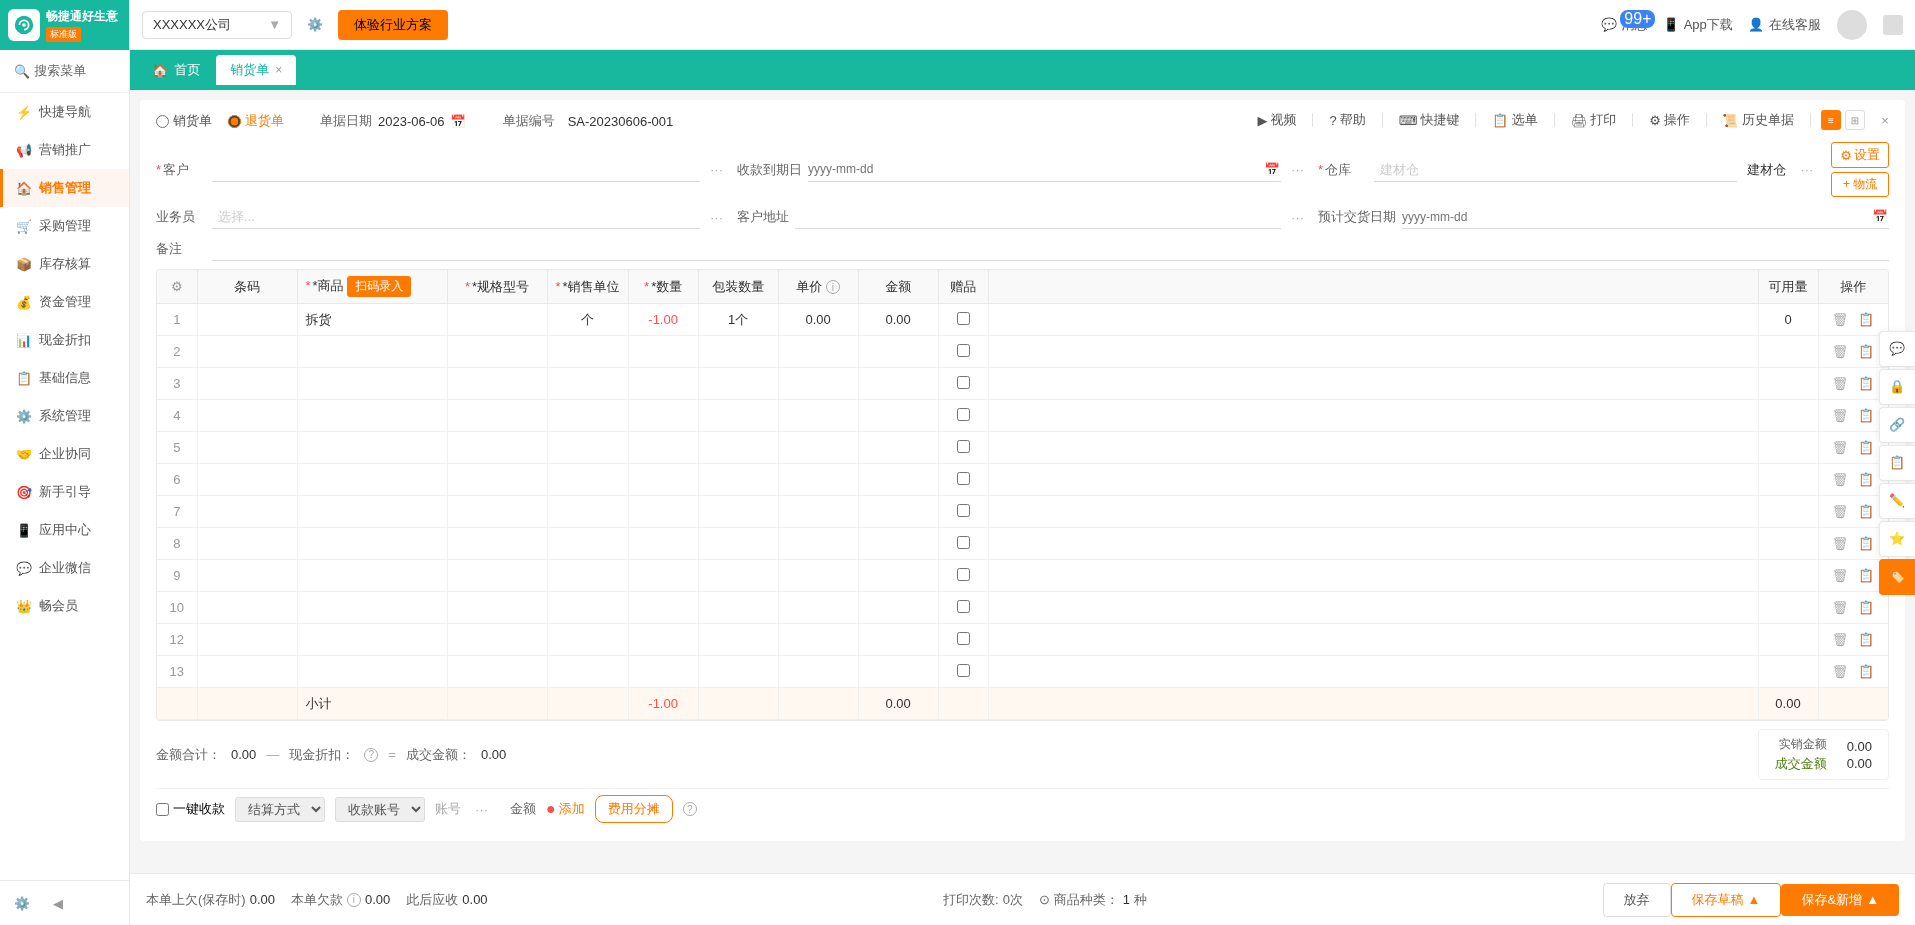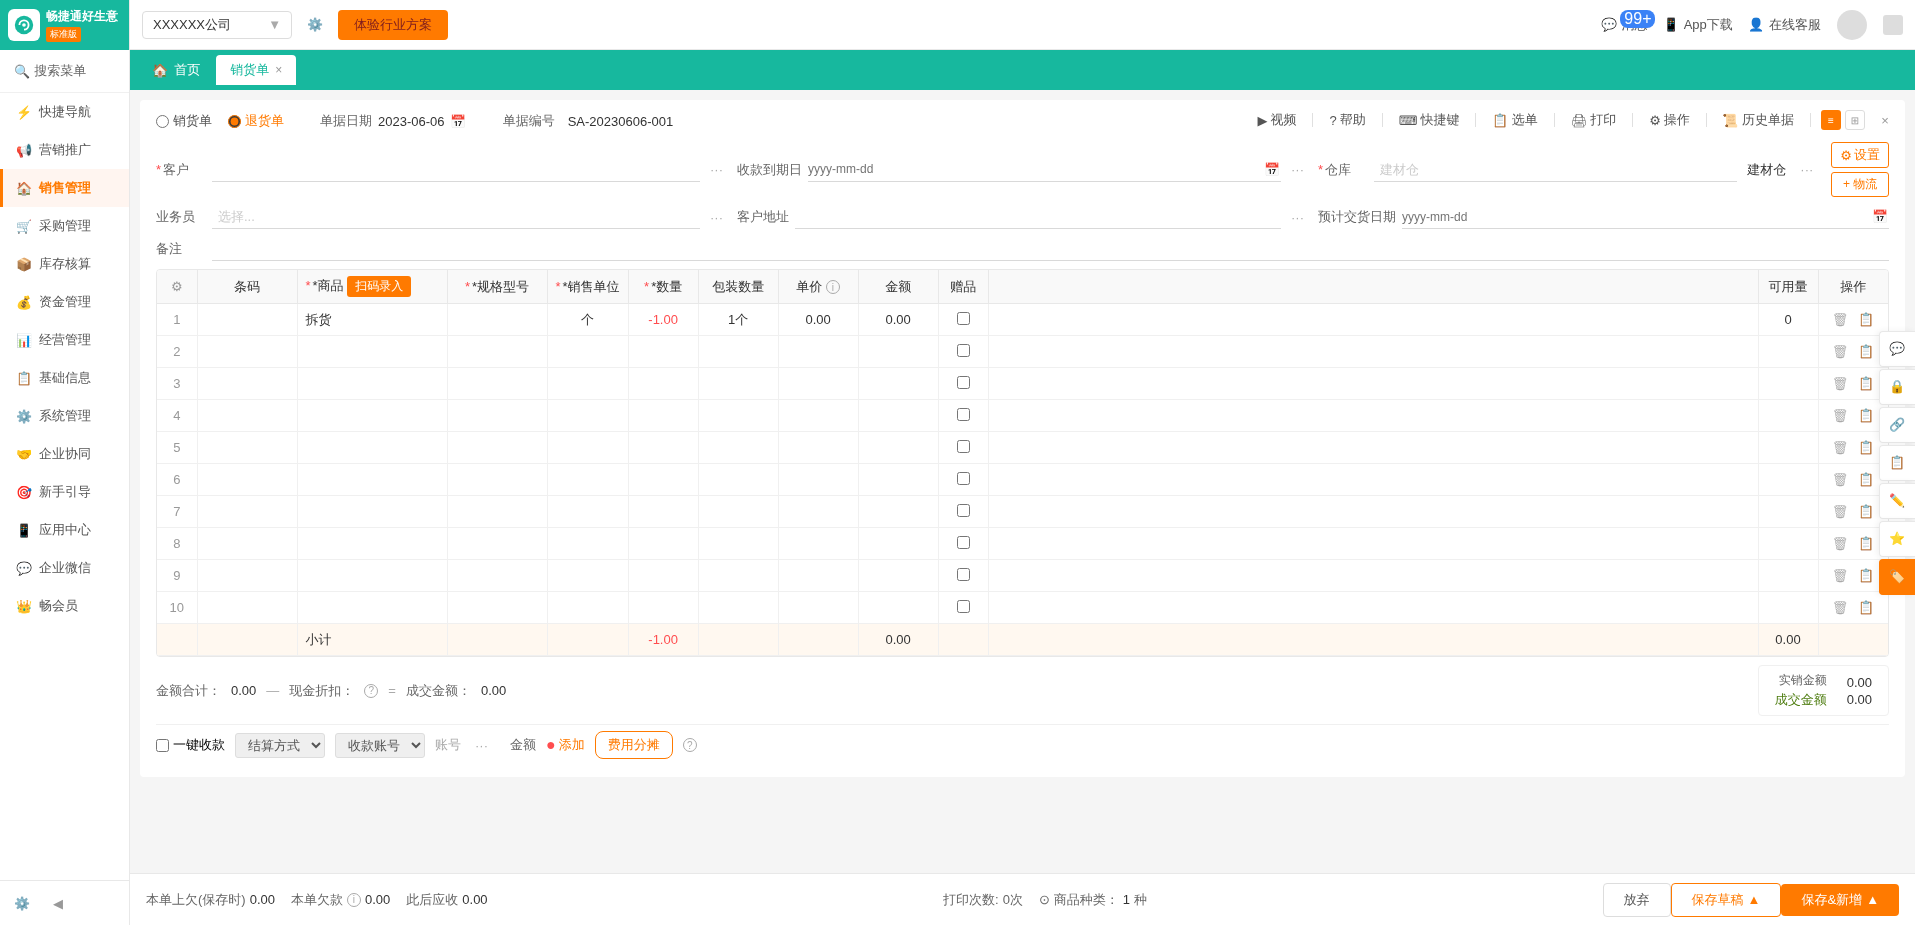--- a/index.html
+++ b/index.html
@@ -19,21 +19,21 @@
     .sidebar-footer-btn { width: 28px; height: 28px; display: flex; align-items: center; justify-content: center; cursor: pointer; color: #999; }
 
     
     .main { flex: 1; display: flex; flex-direction: column; overflow: hidden; }
 
     
     .topbar { height: 50px; background: #fff; border-bottom: 1px solid #e8e8e8; display: flex; align-items: center; padding: 0 12px; gap: 8px; flex-shrink: 0; }
     .company-selector { display: flex; align-items: center; gap: 6px; padding: 4px 10px; border: 1px solid #ddd; border-radius: 4px; cursor: pointer; min-width: 150px; }
     .company-name { flex: 1; font-size: 13px; color: #333; }
     .gear-btn { width: 30px; height: 30px; display: flex; align-items: center; justify-content: center; cursor: pointer; color: #666; }
-    .trial-btn { background: #ff7a00; color: #7f1d1d; border: none; padding: 6px 16px; border-radius: 4px; cursor: pointer; font-size: 13px; }
+    .trial-btn { background: #ff7a00; color: #000000; border: none; padding: 6px 16px; border-radius: 4px; cursor: pointer; font-size: 13px; }
     .topbar-right { margin-left: auto; display: flex; align-items: center; gap: 16px; }
     .topbar-icon-btn { display: flex; align-items: center; gap: 4px; cursor: pointer; color: #555; position: relative; }
     .badge { position: absolute; top: -6px; right: -8px; background: #3b82f6; color: #fff; font-size: 16px; padding: 0 4px; border-radius: 8px; min-width: 16px; text-align: right; }
     .avatar { width: 30px; height: 30px; background: #ddd; border-radius: 50%; }
 
     
     .tabbar { height: 40px; background: #17b89e; display: flex; align-items: center; padding: 0 8px; gap: 2px; flex-shrink: 0; }
     .tab-item { padding: 6px 14px; border-radius: 4px 4px 0 0; cursor: pointer; color: rgba(255,255,255,0.8); font-size: 13px; display: flex; align-items: center; gap: 6px; }
     .tab-item.active { background: #fff; color: #17b89e; font-weight: 500; }
     .tab-close { font-size: 12px; color: #999; cursor: pointer; }
@@ -167,21 +167,21 @@
       <div class="sidebar-nav-item">
         <span class="nav-icon">📦</span>
         <span>库存核算</span>
       </div>
       <div class="sidebar-nav-item">
         <span class="nav-icon">💰</span>
         <span>资金管理</span>
       </div>
       <div class="sidebar-nav-item">
         <span class="nav-icon">📊</span>
-        <span>经营管理</span>
+        <span>现金折扣</span>
       </div>
       <div class="sidebar-nav-item">
         <span class="nav-icon">📋</span>
         <span>基础信息</span>
       </div>
       <div class="sidebar-nav-item">
         <span class="nav-icon">⚙️</span>
         <span>系统管理</span>
       </div>
       <div class="sidebar-nav-item">
@@ -578,20 +578,56 @@
     <td class="col-gift"><input type="checkbox" style=""></td>
     <td style="flex:1;"></td>
     <td class="col-avail"></td>
     <td class="col-ops">
       <span class="op-icon">🗑</span>
       <span class="op-icon">📋</span>
     </td>
   </tr>
                 <tr>
     <td class="col-num">10</td>
+    <td class="col-barcode"></td>
+    <td class="col-goods" style="text-align:left;"></td>
+    <td class="col-spec"></td>
+    <td class="col-unit"></td>
+    <td class="col-qty "></td>
+    <td class="col-pkgqty"></td>
+    <td class="col-price"></td>
+    <td class="col-amount"></td>
+    <td class="col-gift"><input type="checkbox" style=""></td>
+    <td style="flex:1;"></td>
+    <td class="col-avail"></td>
+    <td class="col-ops">
+      <span class="op-icon">🗑</span>
+      <span class="op-icon">📋</span>
+    </td>
+  </tr>
+                <tr>
+    <td class="col-num">12</td>
+    <td class="col-barcode"></td>
+    <td class="col-goods" style="text-align:left;"></td>
+    <td class="col-spec"></td>
+    <td class="col-unit"></td>
+    <td class="col-qty "></td>
+    <td class="col-pkgqty"></td>
+    <td class="col-price"></td>
+    <td class="col-amount"></td>
+    <td class="col-gift"><input type="checkbox" style=""></td>
+    <td style="flex:1;"></td>
+    <td class="col-avail"></td>
+    <td class="col-ops">
+      <span class="op-icon">🗑</span>
+      <span class="op-icon">📋</span>
+    </td>
+  </tr>
+                <tr>
+    <td class="col-num">13</td>
     <td class="col-barcode"></td>
     <td class="col-goods" style="text-align:left;"></td>
     <td class="col-spec"></td>
     <td class="col-unit"></td>
     <td class="col-qty "></td>
     <td class="col-pkgqty"></td>
     <td class="col-price"></td>
     <td class="col-amount"></td>
     <td class="col-gift"><input type="checkbox" style=""></td>
     <td style="flex:1;"></td>

